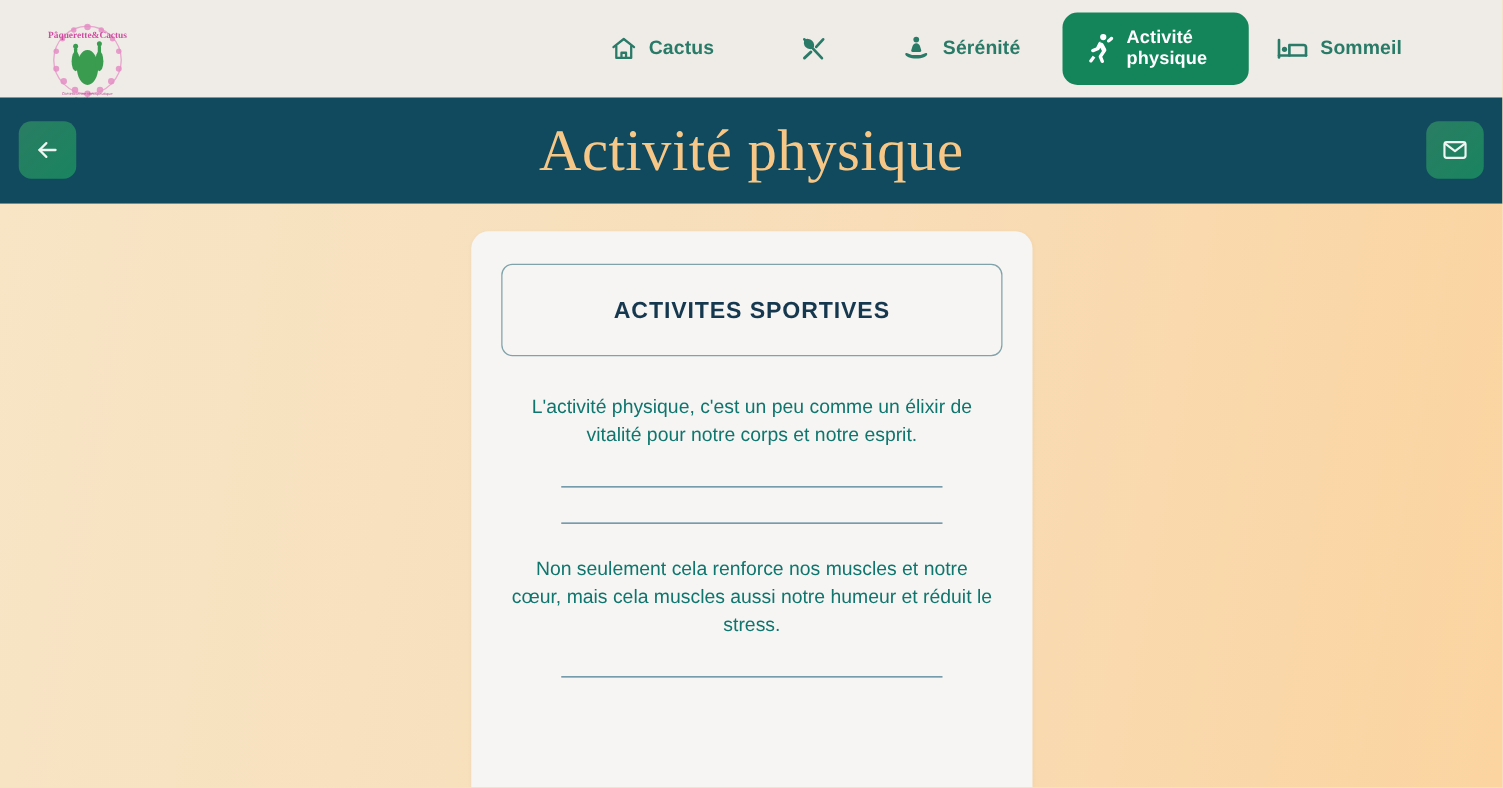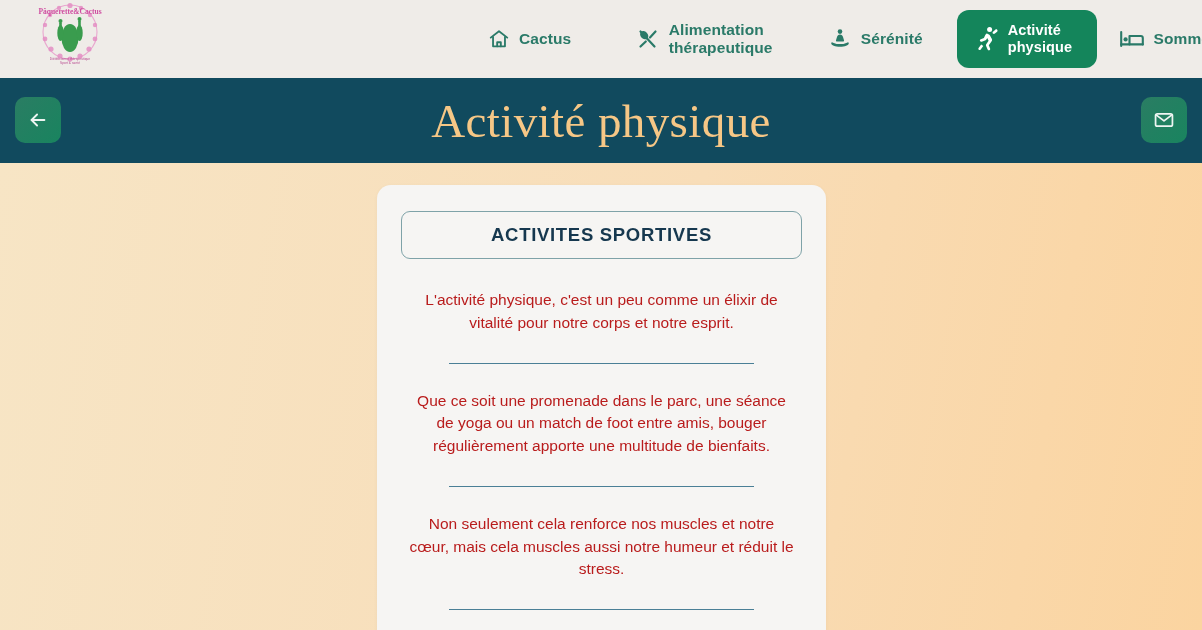--- a/index.html
+++ b/index.html
@@ -11,21 +11,21 @@
   }
   .page { position:relative; width:1202px; height:630px; overflow:hidden; }
 
   
   .topbar{
     position:absolute; top:0; left:0; width:1202px; height:78px;
     background:#efece8;
     display:flex; align-items:center;
   }
   .logo-wrap{
-    position:absolute; left:36px; top:1px;
+    position:absolute; left:36px; top:17px;
     width:68px; height:68px;
     display:flex; align-items:center; justify-content:center;
   }
   .logo-wrap svg{ display:block; }
   .logo-cap{
     position:absolute; bottom:3px; left:0; width:68px;
     text-align:center; font-size:3.1px; color:#b5448c; line-height:1.5;
     letter-spacing:.1px;
   }
   .nav{
@@ -84,31 +84,31 @@
     position:absolute; left:377px; top:22px;
     width:449px; min-height:445px;
     background:#f6f5f3;
     border-radius:14px 14px 0 0;
     padding:26px 24px 20px 24px;
     box-shadow:0 1px 4px rgba(0,0,0,.04);
   }
   .card-heading{
     border:1px solid #7fa3a8;
     border-radius:9px;
-    height:48px;
+    height:74px;
     display:flex; align-items:center; justify-content:center;
     margin-bottom:30px;
   }
   .card-heading span{
     font-size:18.5px; font-weight:700; color:#16384f;
     letter-spacing:.7px;
   }
   .para{
     font-size:15.5px; line-height:1.47;
-    color:#b91c1c; text-align:center;
+    color:#0f766e; text-align:center;
     padding:0 8px;
   }
   .divider{
     width:305px; height:1px; background:#4a7f96;
     margin:28px auto 26px auto;
   }
   .divider.last{ margin:28px auto 26px auto; }
 </style>
 </head>
 <body>
@@ -170,21 +170,20 @@
 
       <div class="nav-item">
         <span class="ico">
           <svg width="24" height="24" viewBox="0 0 24 24" fill="none" stroke="#2a7a68" stroke-width="2.2" stroke-linecap="round">
             <path d="M4.5 4.5 L18.5 19.5"></path>
             <path d="M19.5 4.5 L14 10.5"></path>
             <ellipse cx="8.2" cy="8.2" rx="3.6" ry="4.6" transform="rotate(-45 8.2 8.2)" fill="#2a7a68" stroke="none"></ellipse>
             <path d="M9.8 14.5 L4.5 19.5" stroke-width="2.2"></path>
           </svg>
         </span>
-        <span class="nav-label two-line">Alimentation thérapeutique</span>
       </div>
 
       <div class="nav-gap2"></div>
 
       <div class="nav-item">
         <span class="ico">
           <svg width="24" height="24" viewBox="0 0 24 24" fill="#2a7a68">
             <circle cx="12" cy="4.6" r="2.3"></circle>
             <path d="M12 7.6c-1.6 0-2.6 1.1-3 2.4l-1 3.2c-.2.7.3 1.3 1 1.3h6c.7 0 1.2-.6 1-1.3l-1-3.2c-.4-1.3-1.4-2.4-3-2.4z"></path>
             <path d="M3.2 16.2c0-.6.6-1 1.2-.8l4.2 1.5h6.8l4.2-1.5c.6-.2 1.2.2 1.2.8 0 2.1-4 3.6-8.8 3.6S3.2 18.3 3.2 16.2z"></path>
@@ -242,21 +241,20 @@
   <div class="body-area">
     <div class="card">
 
       <div class="card-heading">
         <span>ACTIVITES SPORTIVES</span>
       </div>
 
       <p class="para">L'activité physique, c'est un peu comme un élixir de vitalité pour notre corps et notre esprit.</p>
       <div class="divider"></div>
 
-      <p class="para">Que ce soit une promenade dans le parc, une séance de yoga ou un match de foot entre amis, bouger régulièrement apporte une multitude de bienfaits.</p>
       <div class="divider"></div>
 
       <p class="para">Non seulement cela renforce nos muscles et notre cœur, mais cela muscles aussi notre humeur et réduit le stress.</p>
       <div class="divider last"></div>
 
     </div>
   </div>
 
 </div>
 

